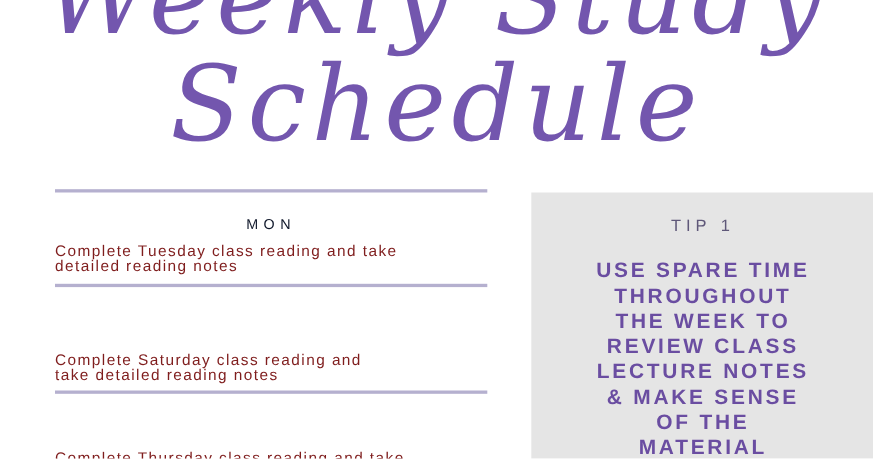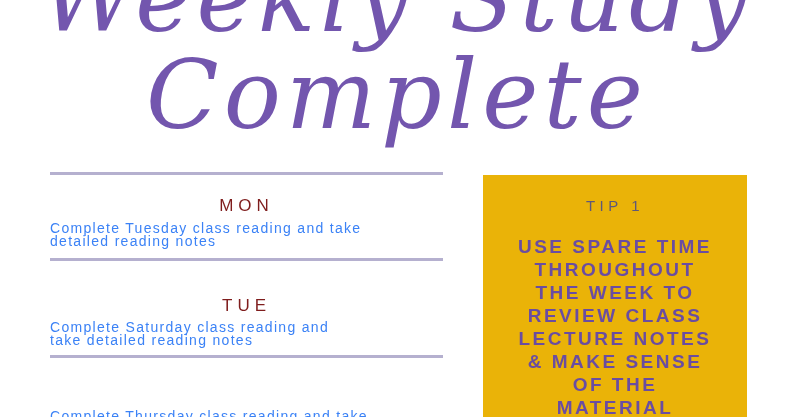--- a/index.html
+++ b/index.html
@@ -39,43 +39,43 @@
     left: 50px;
     width: 393px;
     height: 3px;
     background: #b5b0cf;
   }
   .day {
     position: absolute;
     left: 50px;
     width: 393px;
     text-align: center;
-    font-size: 17px;
+    font-size: 13px;
     letter-spacing: 5px;
-    color: #7f1d1d;
+    color: #0f172a;
   }
   .task {
     position: absolute;
     left: 50px;
     width: 405px;
     font-size: 14px;
     line-height: 13px;
     letter-spacing: 1.3px;
-    color: #3b82f6;
+    color: #7f1d1d;
     white-space: pre-line;
   }
 
   
   .tip-card {
     position: absolute;
     left: 483px;
     top: 175px;
-    width: 264px;
+    width: 312px;
     height: 242px;
-    background: #eab308;
+    background: #e5e5e5;
   }
   .tip-label {
     position: absolute;
     top: 22px;
     left: 0;
     width: 100%;
     text-align: center;
     font-size: 15px;
     letter-spacing: 4.5px;
     color: #5f5879;
@@ -94,30 +94,29 @@
     white-space: pre-line;
   }
 </style>
 </head>
 <body>
 
 <div class="canvas">
 
   <div class="title">
     <div>Weekly Study</div>
-    <div>Complete</div>
+    <div>Schedule</div>
   </div>
 
   <div class="rule" style="top:172px"></div>
   <div class="day" style="top:196px">MON</div>
   <div class="task" style="top:222px">Complete Tuesday class reading and take
 detailed reading notes</div>
 
   <div class="rule" style="top:258px"></div>
-  <div class="day" style="top:296px">TUE</div>
   <div class="task" style="top:321px">Complete Saturday class reading and
 take detailed reading notes</div>
 
   <div class="rule" style="top:355px"></div>
   <div class="task" style="top:410px">Complete Thursday class reading and take</div>
 
   <div class="tip-card">
     <div class="tip-label">TIP 1</div>
     <div class="tip-text">USE SPARE TIME
 THROUGHOUT

